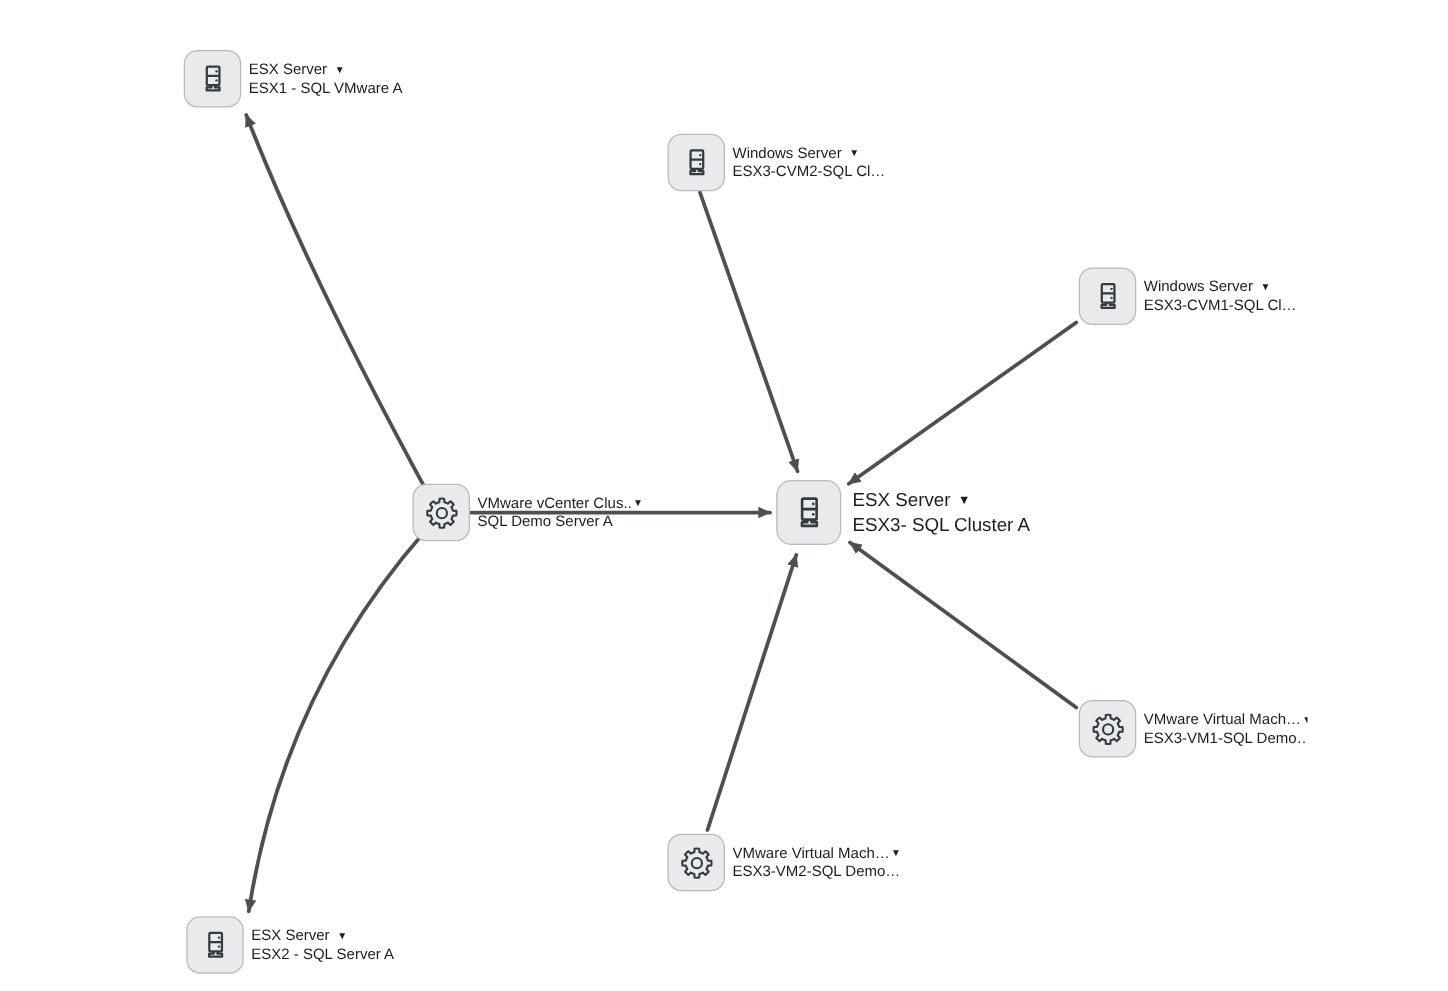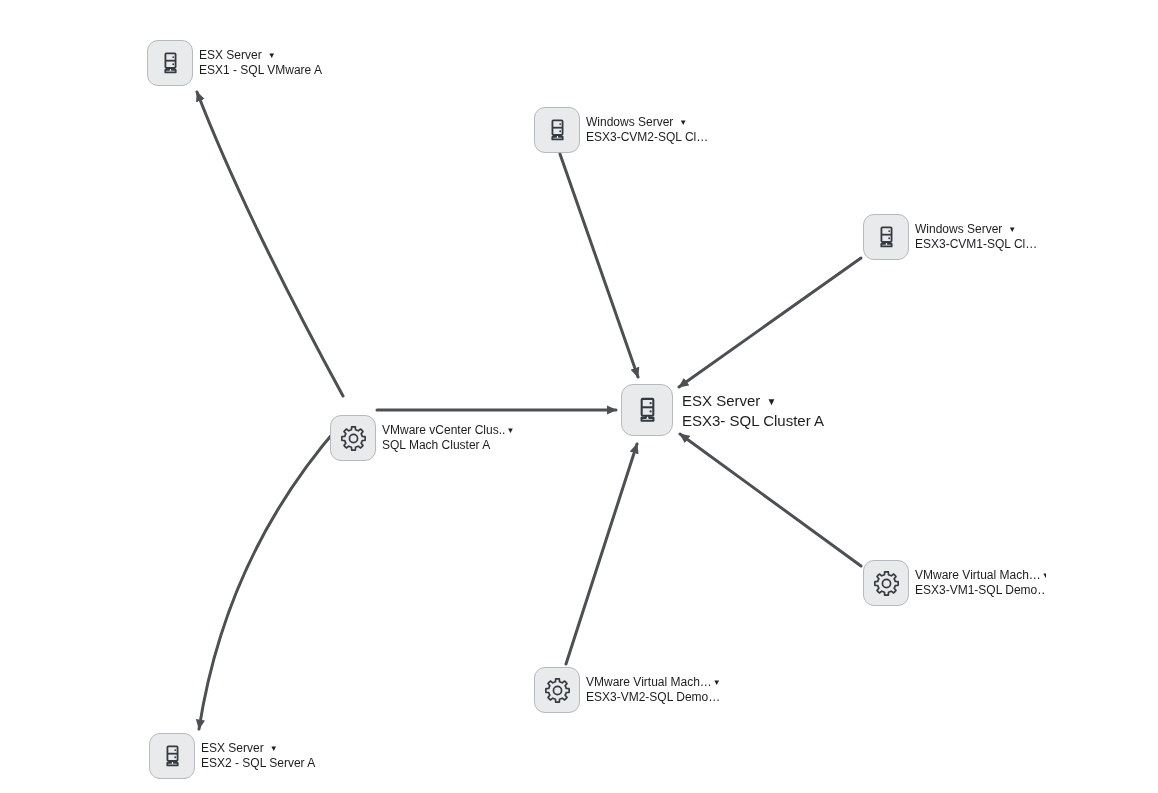--- a/index.html
+++ b/index.html
@@ -104,29 +104,29 @@
       <svg viewBox="0 0 24 24">
           <use href="#icon-server"></use>
         </svg>
     </div>
     <div class="label">
       <div><span>Windows Server</span><span class="caret">▼</span></div>
       <div>ESX3-CVM1-SQL Cl…</div>
     </div>
   </div>
 
-  <div class="node" style="left:330px;top:387px;margin-top:28px;">
+  <div class="node" style="left:330px;top:387px;">
     <div class="iconbox">
       <svg viewBox="0 0 24 24">
           <use href="#icon-gear"></use>
         </svg>
     </div>
     <div class="label">
       <div><span>VMware vCenter Clus..</span><span class="caret tight">▼</span></div>
-      <div>SQL Mach Cluster A</div>
+      <div>SQL Demo Server A</div>
     </div>
   </div>
 
   <div class="node focus" style="left:621px;top:384px;">
     <div class="iconbox">
       <svg viewBox="0 0 24 24">
           <use href="#icon-server"></use>
         </svg>
     </div>
     <div class="label">

